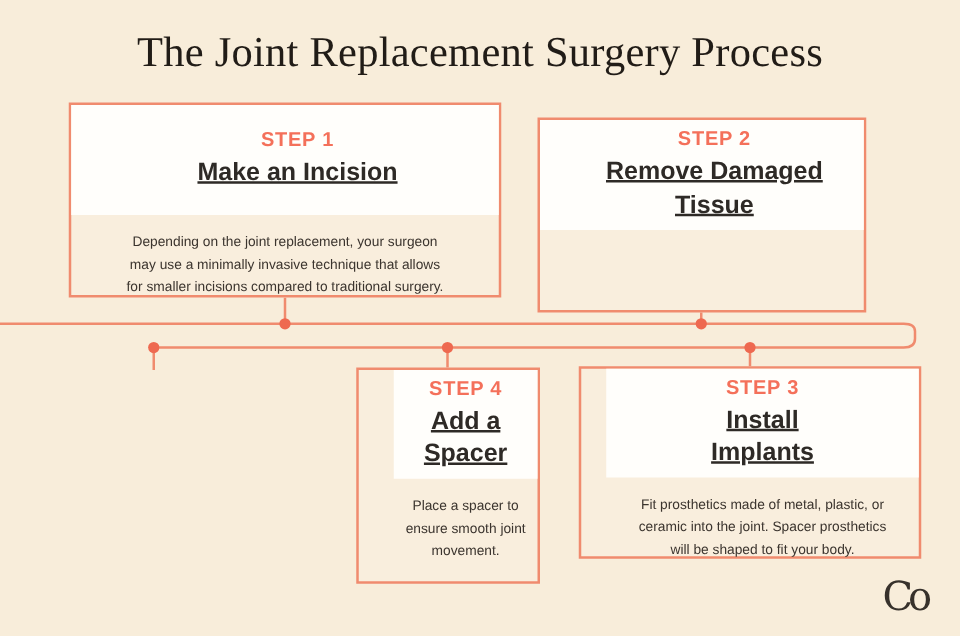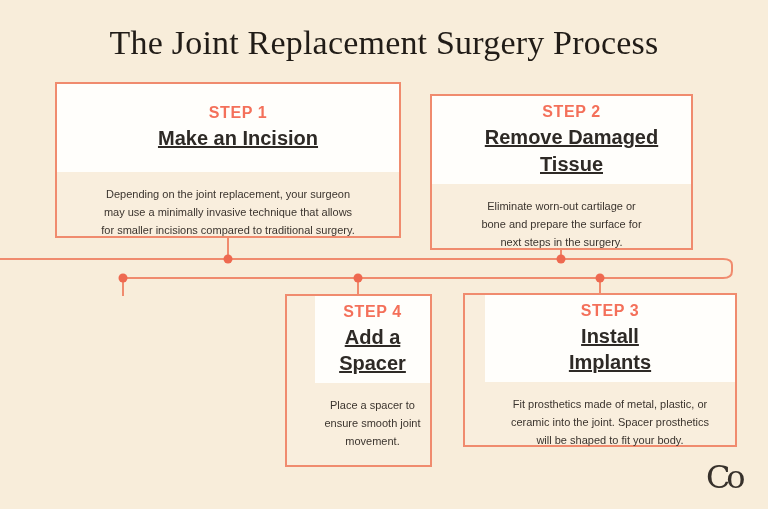--- a/index.html
+++ b/index.html
@@ -121,23 +121,20 @@
     <div class="card-body">Depending on the joint replacement, your surgeon
 may use a minimally invasive technique that allows
 for smaller incisions compared to traditional surgery.</div>
   </div>
 
   <div class="card row-top card-s2">
     <div class="card-top">
       <div class="step-label">STEP 2</div>
       <div class="step-heading">Remove Damaged Tissue</div>
     </div>
-    <div class="card-body">Eliminate worn-out cartilage or
-bone and prepare the surface for
-next steps in the surgery.</div>
   </div>
 
 
   <div class="card row-bottom card-s4">
     <div class="card-top">
       <div class="step-label">STEP 4</div>
       <div class="step-heading">Add a
 Spacer</div>
     </div>
     <div class="card-body">Place a spacer to

